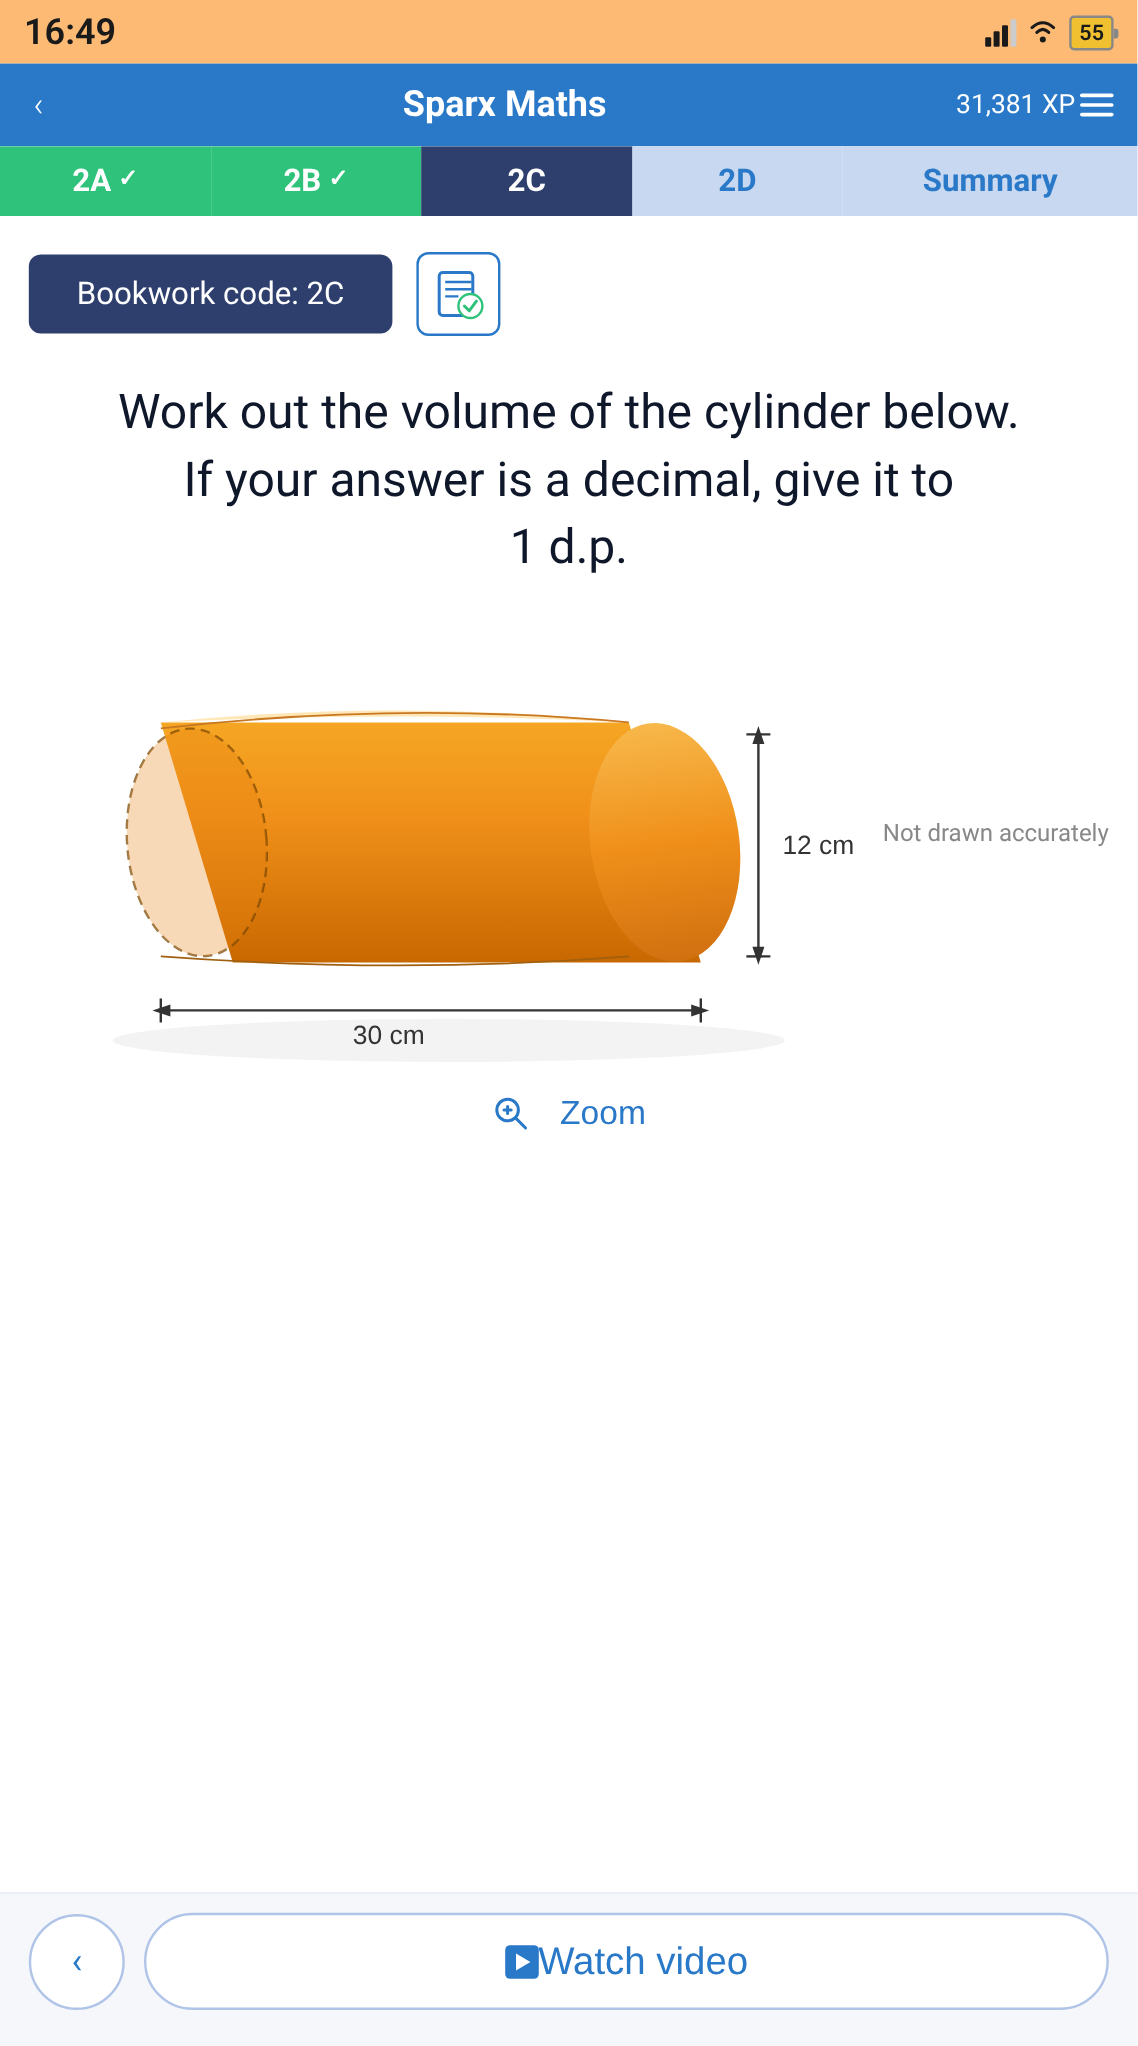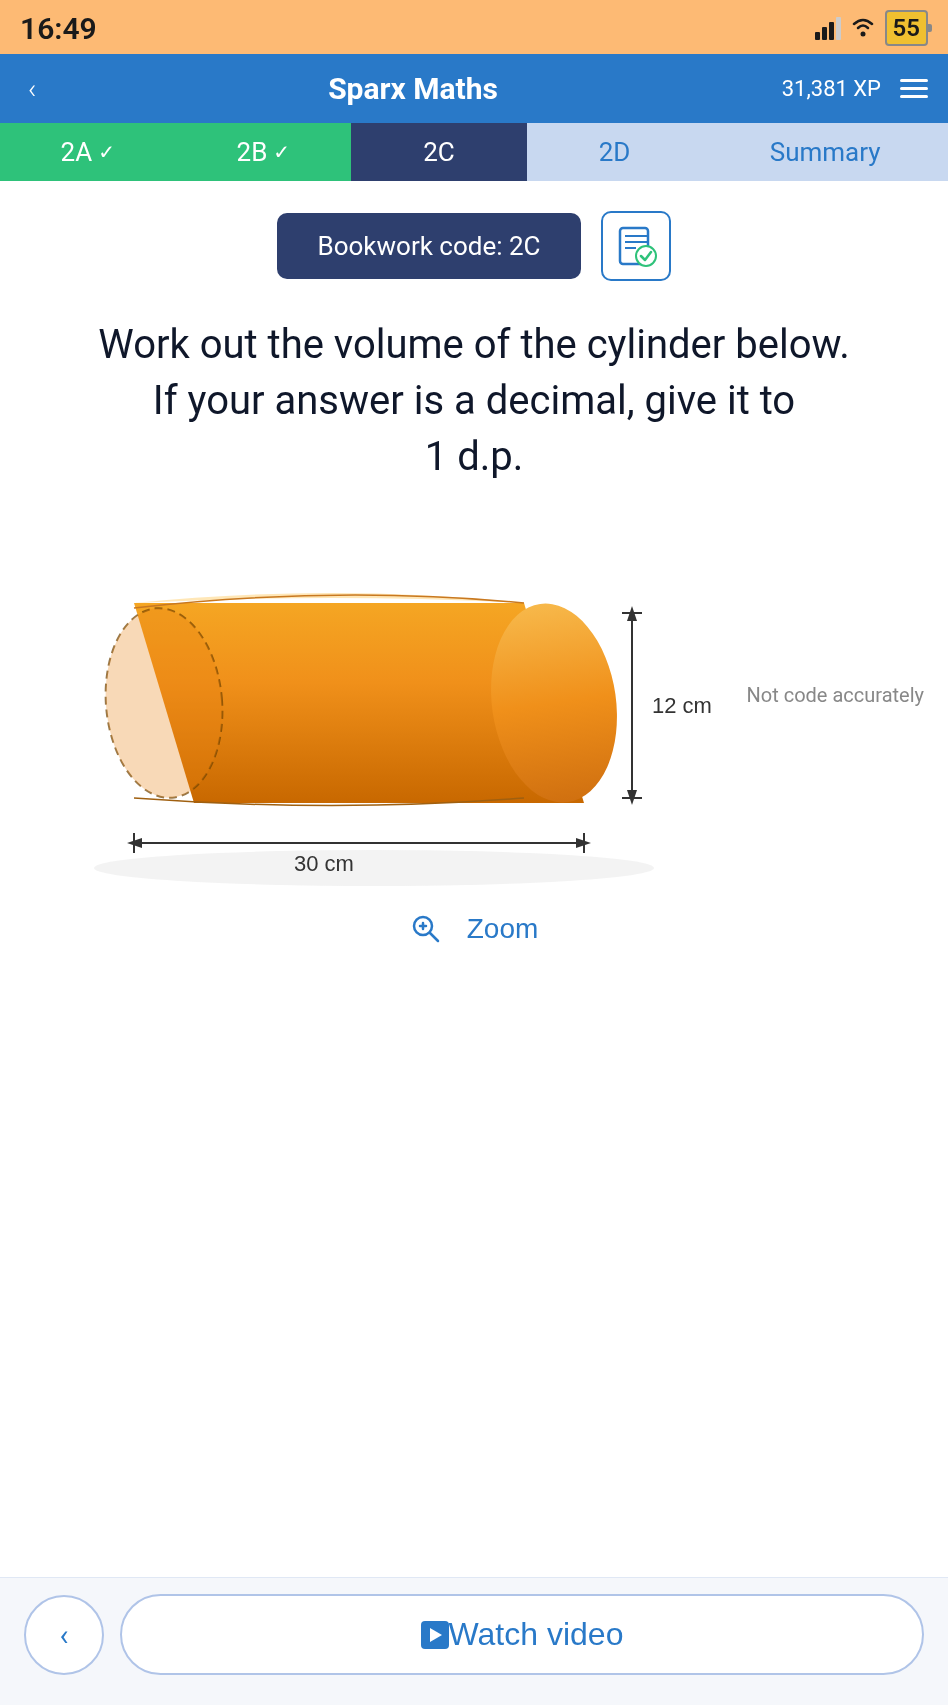--- a/index.html
+++ b/index.html
@@ -42,21 +42,21 @@
     }
     .wifi-icon {
       font-size: 22px;
       color: #1a1a1a;
     }
     .battery-indicator {
       background: #f0c030;
       border: 2px solid #888;
       border-radius: 4px;
       padding: 2px 6px;
-      font-size: 24px;
+      font-size: 18px;
       font-weight: 600;
       color: #1a1a1a;
       position: relative;
     }
     .battery-indicator::after {
       content: '';
       position: absolute;
       right: -6px;
       top: 50%;
       transform: translateY(-50%);
@@ -82,21 +82,21 @@
       padding: 4px 8px;
     }
     .header-title {
       color: #fff;
       font-size: 30px;
       font-weight: 700;
     }
     .header-right {
       display: flex;
       align-items: center;
-      gap: 19px;
+      gap: 4px;
     }
     .header-xp {
       color: #fff;
       font-size: 22px;
       font-weight: 400;
     }
     .hamburger {
       color: #fff;
       font-size: 28px;
       cursor: pointer;
@@ -114,25 +114,25 @@
 
     
     .tab-bar {
       display: flex;
       background: #e8f0fb;
     }
     .tab {
       padding: 14px 0;
       text-align: center;
       font-size: 26px;
-      font-weight: 400;
+      font-weight: 700;
       cursor: pointer;
       flex: 1;
       display: flex;
-      align-items: center;
+      align-items: flex-start;
       justify-content: center;
       gap: 6px;
     }
     .tab-2a {
       background: #2ec27a;
       color: #fff;
     }
     .tab-2b {
       background: #2ec27a;
       color: #fff;
@@ -157,21 +157,20 @@
     
     .main-content {
       padding: 30px 24px;
       background: #fff;
     }
 
     
     .bookwork-row {
       display: flex;
       align-items: center;
-      justify-content: center;
       gap: 20px;
       margin-bottom: 36px;
     }
     .bookwork-code-box {
       background: #2e3f6e;
       color: #fff;
       font-size: 26px;
       font-weight: 400;
       padding: 18px 40px;
       border-radius: 10px;
@@ -434,21 +433,21 @@
         <line x1="110" y1="330" x2="560" y2="330" stroke="#333" stroke-width="2"></line>
         <polygon points="103,330 118,325 118,335" fill="#333"></polygon>
         <polygon points="567,330 552,325 552,335" fill="#333"></polygon>
 
         <line x1="110" y1="320" x2="110" y2="340" stroke="#333" stroke-width="2"></line>
         <line x1="560" y1="320" x2="560" y2="340" stroke="#333" stroke-width="2"></line>
 
         <text x="300" y="358" font-size="22" fill="#333" font-family="sans-serif" font-weight="500" text-anchor="middle">30 cm</text>
       </svg>
     </div>
-    <div class="not-drawn-label">Not code accurately</div>
+    <div class="not-drawn-label">Not drawn accurately</div>
   </div>
 
   <div class="zoom-row">
     <button class="zoom-btn">
       <svg width="32" height="32" viewBox="0 0 32 32">
         <circle cx="13" cy="13" r="9" fill="none" stroke="#2979c8" stroke-width="2.5"></circle>
         <line x1="10" y1="13" x2="16" y2="13" stroke="#2979c8" stroke-width="2.5" stroke-linecap="round"></line>
         <line x1="13" y1="10" x2="13" y2="16" stroke="#2979c8" stroke-width="2.5" stroke-linecap="round"></line>
         <line x1="20" y1="20" x2="28" y2="28" stroke="#2979c8" stroke-width="2.5" stroke-linecap="round"></line>
       </svg>

